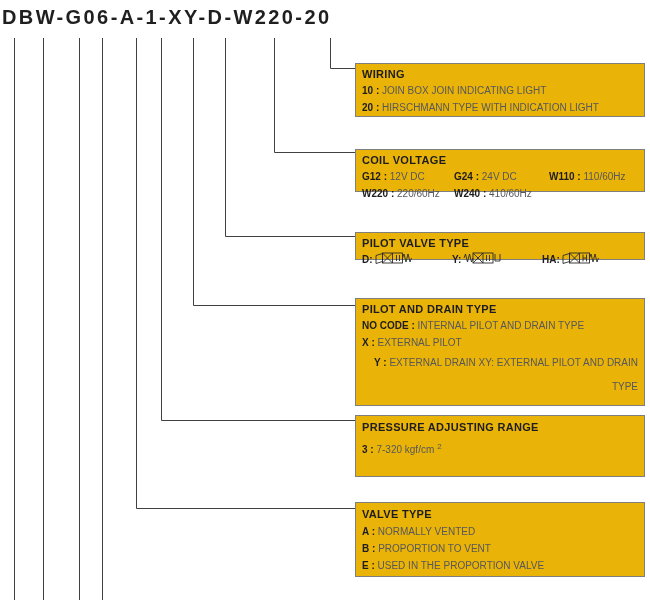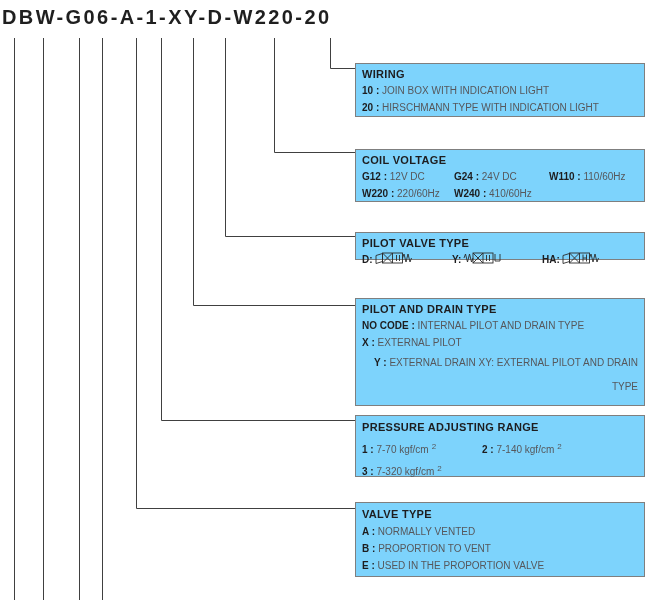--- a/index.html
+++ b/index.html
@@ -8,21 +8,21 @@
     background:#ffffff;font-family:"Liberation Sans","DejaVu Sans",sans-serif;
   }
   .model-code{
     position:absolute;left:2px;top:6px;
     font-size:20px;font-weight:bold;color:#1f1f1f;letter-spacing:2.4px;
     white-space:nowrap;
   }
   svg.connectors{position:absolute;left:0;top:0;}
   .box{
     position:absolute;left:355px;width:290px;box-sizing:border-box;
-    background:#7dd3fc;border:1px solid #7f7f7f;
+    background:#eab308;border:1px solid #7f7f7f;
     padding:2px 6px 0 6px;
   }
   .box-title{
     font-size:11px;font-weight:bold;color:#1d1d1f;
     letter-spacing:.3px;line-height:16px;white-space:nowrap;
   }
   .row{font-size:10px;line-height:17px;color:#56575b;}
   .row .code{font-weight:bold;color:#1d1d1f;}
   .desc{color:#56575b;}
   .c92{display:inline-block;width:92px;}
@@ -52,29 +52,29 @@
     <polyline points="193.5,38 193.5,305.5 355,305.5"></polyline>
     <polyline points="225.5,38 225.5,236.5 355,236.5"></polyline>
     <polyline points="274.5,38 274.5,152.5 355,152.5"></polyline>
     <polyline points="330.5,38 330.5,68.5 355,68.5"></polyline>
   </svg>
 
   <div class="box" style="top:63px;height:54px;">
     <div class="box-title">WIRING</div>
     <div class="row">
       <span class="code">10 :</span>
-      <span class="desc">JOIN BOX WITH INDICATION LIGHT</span>
+      <span class="desc">JOIN BOX JOIN INDICATING LIGHT</span>
     </div>
     <div class="row">
       <span class="code">20 :</span>
       <span class="desc">HIRSCHMANN TYPE WITH INDICATION LIGHT</span>
     </div>
   </div>
 
-  <div class="box" style="top:149px;height:53px;">
+  <div class="box" style="top:149px;height:43px;">
     <div class="box-title">COIL VOLTAGE</div>
     <div class="row">
       <span class="c92"><span class="code">G12 :</span>
         <span class="desc">12V DC</span></span><span class="c95"><span class="code">G24 :</span>
         <span class="desc">24V DC</span></span><span><span class="code">W110 :</span>
         <span class="desc">110/60Hz</span></span>
     </div>
     <div class="row">
       <span class="c92"><span class="code">W220 :</span>
         <span class="desc">220/60Hz</span></span><span><span class="code">W240 :</span>
@@ -129,25 +129,20 @@
     </div>
     <div class="row wrap2">
       <span class="code">Y :</span>
       <span class="desc">EXTERNAL DRAIN  XY: EXTERNAL PILOT AND DRAIN TYPE</span>
     </div>
   </div>
 
   <div class="box" style="top:415px;height:62px;">
     <div class="box-title" style="line-height:19px;">PRESSURE ADJUSTING RANGE</div>
     <div class="row" style="line-height:19px;">
-      <span class="c120"><span class="code">1 :</span>
-        <span class="desc">7-70 kgf/cm</span><sup class="sup">2</sup></span><span><span class="code">2 :</span>
-        <span class="desc">7-140 kgf/cm</span><sup class="sup">2</sup></span>
-    </div>
-    <div class="row" style="line-height:19px;">
       <span class="code">3 :</span>
       <span class="desc">7-320 kgf/cm</span><sup class="sup">2</sup>
     </div>
   </div>
 
   <div class="box" style="top:502px;height:75px;">
     <div class="box-title" style="line-height:18px;">VALVE TYPE</div>
     <div class="row">
       <span class="code">A :</span>
       <span class="desc">NORMALLY VENTED</span>

